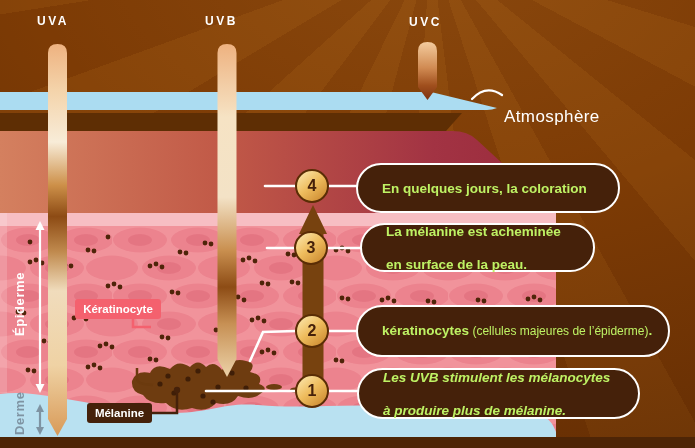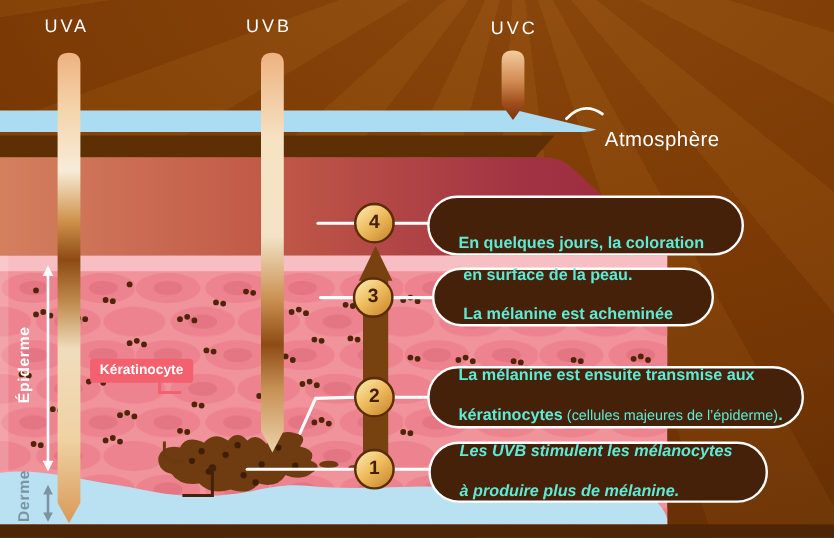--- a/index.html
+++ b/index.html
@@ -2,34 +2,34 @@
 <html style="--bg-brown: #7d3b05; --bg-brown-alt: #874409; --atmosphere-blue: #abdcf1; --skin-top-strip: #5e2e04; --epidermis-pink: #f1939b; --pink-strip: #f7bec3; --dermis-blue: #b9e1f1; --bottom-strip: #4e2506; --bubble-brown: #45210a; --bubble-border: #ffffff; --badge-gold-dark: #c8832a; --badge-border: #5a2d05; --melanin-brown: #6e3c10; --keratinocyte-label-bg: #f4616e; --melanocyte-label-bg: #6b3a0e; --melanin-label-bg: #45210a; --derme-text: #7e93a2;"><head>
 <meta charset="utf-8">
 <style>
   html,body{margin:0;padding:0;background:#333;}
   #stage{position:relative;width:695px;height:448px;overflow:hidden;
          font-family:"Liberation Sans",sans-serif;
          background:
            radial-gradient(130% 130% at 62% -12%, rgba(255,190,90,.10), rgba(0,0,0,0) 45%, rgba(30,8,0,.28) 100%),
            repeating-conic-gradient(from 96deg at 62% -12%, var(--bg-brown,#7d3b05) 0deg 11deg, var(--bg-brown-alt,#874409) 11deg 22deg);}
   svg.scene{position:absolute;left:0;top:0;z-index:1;}
-  .uvlabel{position:absolute;z-index:3;color:#fff;font-weight:400;font-size:15px;letter-spacing:2.5px;}
+  .uvlabel{position:absolute;z-index:3;color:#fff;font-weight:700;font-size:12px;letter-spacing:2.5px;}
   .atmo{position:absolute;z-index:3;left:504px;top:84px;color:#fff;font-size:17px;letter-spacing:.4px;margin-top:23px;}
   .vlabel{position:absolute;z-index:3;writing-mode:vertical-rl;transform:rotate(180deg);
           font-size:13px;font-weight:700;letter-spacing:.6px;display:flex;align-items:center;justify-content:center;}
   .vlabel.epi{left:12px;top:266px;height:76px;color:#fff;}
   .vlabel.der{left:12px;top:386px;height:54px;color:var(--derme-text,#7e93a2);}
   .cellbox{position:absolute;z-index:3;border-radius:3px;color:#fff;font-weight:700;font-size:11.5px;
            display:flex;align-items:center;justify-content:center;}
   .kera{left:75px;top:299px;width:86px;height:20px;background:var(--keratinocyte-label-bg,#f4616e);}
   .mela{left:82px;top:351px;width:80px;height:20px;background:var(--melanocyte-label-bg,#6b3a0e);color:#f8ecd4;}
   .meln{left:87px;top:403px;width:65px;height:20px;background:var(--melanin-label-bg,#45210a);}
   .bubble{position:absolute;z-index:4;background:var(--bubble-brown,#45210a);border:2px solid var(--bubble-border,#fff);
-          border-radius:26px;color:#5eead4;font-weight:700;font-size:13.5px;line-height:17px;
-          display:flex;flex-direction:column;justify-content:flex-end;padding:0 14px 0 24px;box-sizing:border-box;gap:16px;}
+          border-radius:26px;color:#bef264;font-weight:700;font-size:13.5px;line-height:17px;
+          display:flex;flex-direction:column;justify-content:center;padding:0 14px 0 24px;box-sizing:border-box;gap:16px;}
   .b4{left:356px;top:163px;width:264px;height:50px;}
   .b3{left:360px;top:223px;width:235px;height:49px;}
   .b2{left:356px;top:305px;width:314px;height:52px;}
   .b1{left:357px;top:368px;width:283px;height:51px;font-style:italic;}
   .bubble .it{font-weight:400;font-size:12px;}
   .badge{position:absolute;z-index:5;width:34px;height:34px;border-radius:50%;box-sizing:border-box;
          border:2.5px solid var(--badge-border,#5a2d05);
          background:linear-gradient(140deg,#fae3a6 8%,#eebc5d 48%,var(--badge-gold-dark,#c8832a) 100%);
          color:#45210a;font-weight:700;font-size:16px;display:flex;align-items:center;justify-content:center;}
   .c4{left:295px;top:169px;} .c3{left:294px;top:231px;} .c2{left:295px;top:314px;} .c1{left:295px;top:374px;}
@@ -254,35 +254,35 @@
   <div class="uvlabel" style="left:37px;top:14px;">UVA</div>
   <div class="uvlabel" style="left:205px;top:14px;">UVB</div>
   <div class="uvlabel" style="left:409px;top:15px;">UVC</div>
 
   <div class="atmo">Atmosphère</div>
 
   <div class="vlabel epi">Épiderme</div>
   <div class="vlabel der">Derme</div>
 
   <div class="cellbox kera">Kératinocyte</div>
+  <div class="cellbox meln">Mélanine</div>
 
   <div class="badge c4">4</div>
   <div class="badge c3">3</div>
   <div class="badge c2">2</div>
   <div class="badge c1">1</div>
 
   <div class="bubble b4">
     <span>En quelques jours, la coloration</span>
   </div>
   <div class="bubble b3">
+    <span>La mélanine est acheminée</span>
     <span>en surface de la peau.</span>
-    <span>La mélanine est acheminée</span>
   </div>
   <div class="bubble b2">
-    <span>La mélanine est ensuite transmise aux</span>
     <span><b>kératinocytes</b><span class="it"> (cellules majeures de l’épiderme)</span><b>.</b></span>
   </div>
   <div class="bubble b1">
     <span>Les UVB stimulent les mélanocytes</span>
     <span>à produire plus de mélanine.</span>
   </div>
 
 </div>
 
 </body></html>

